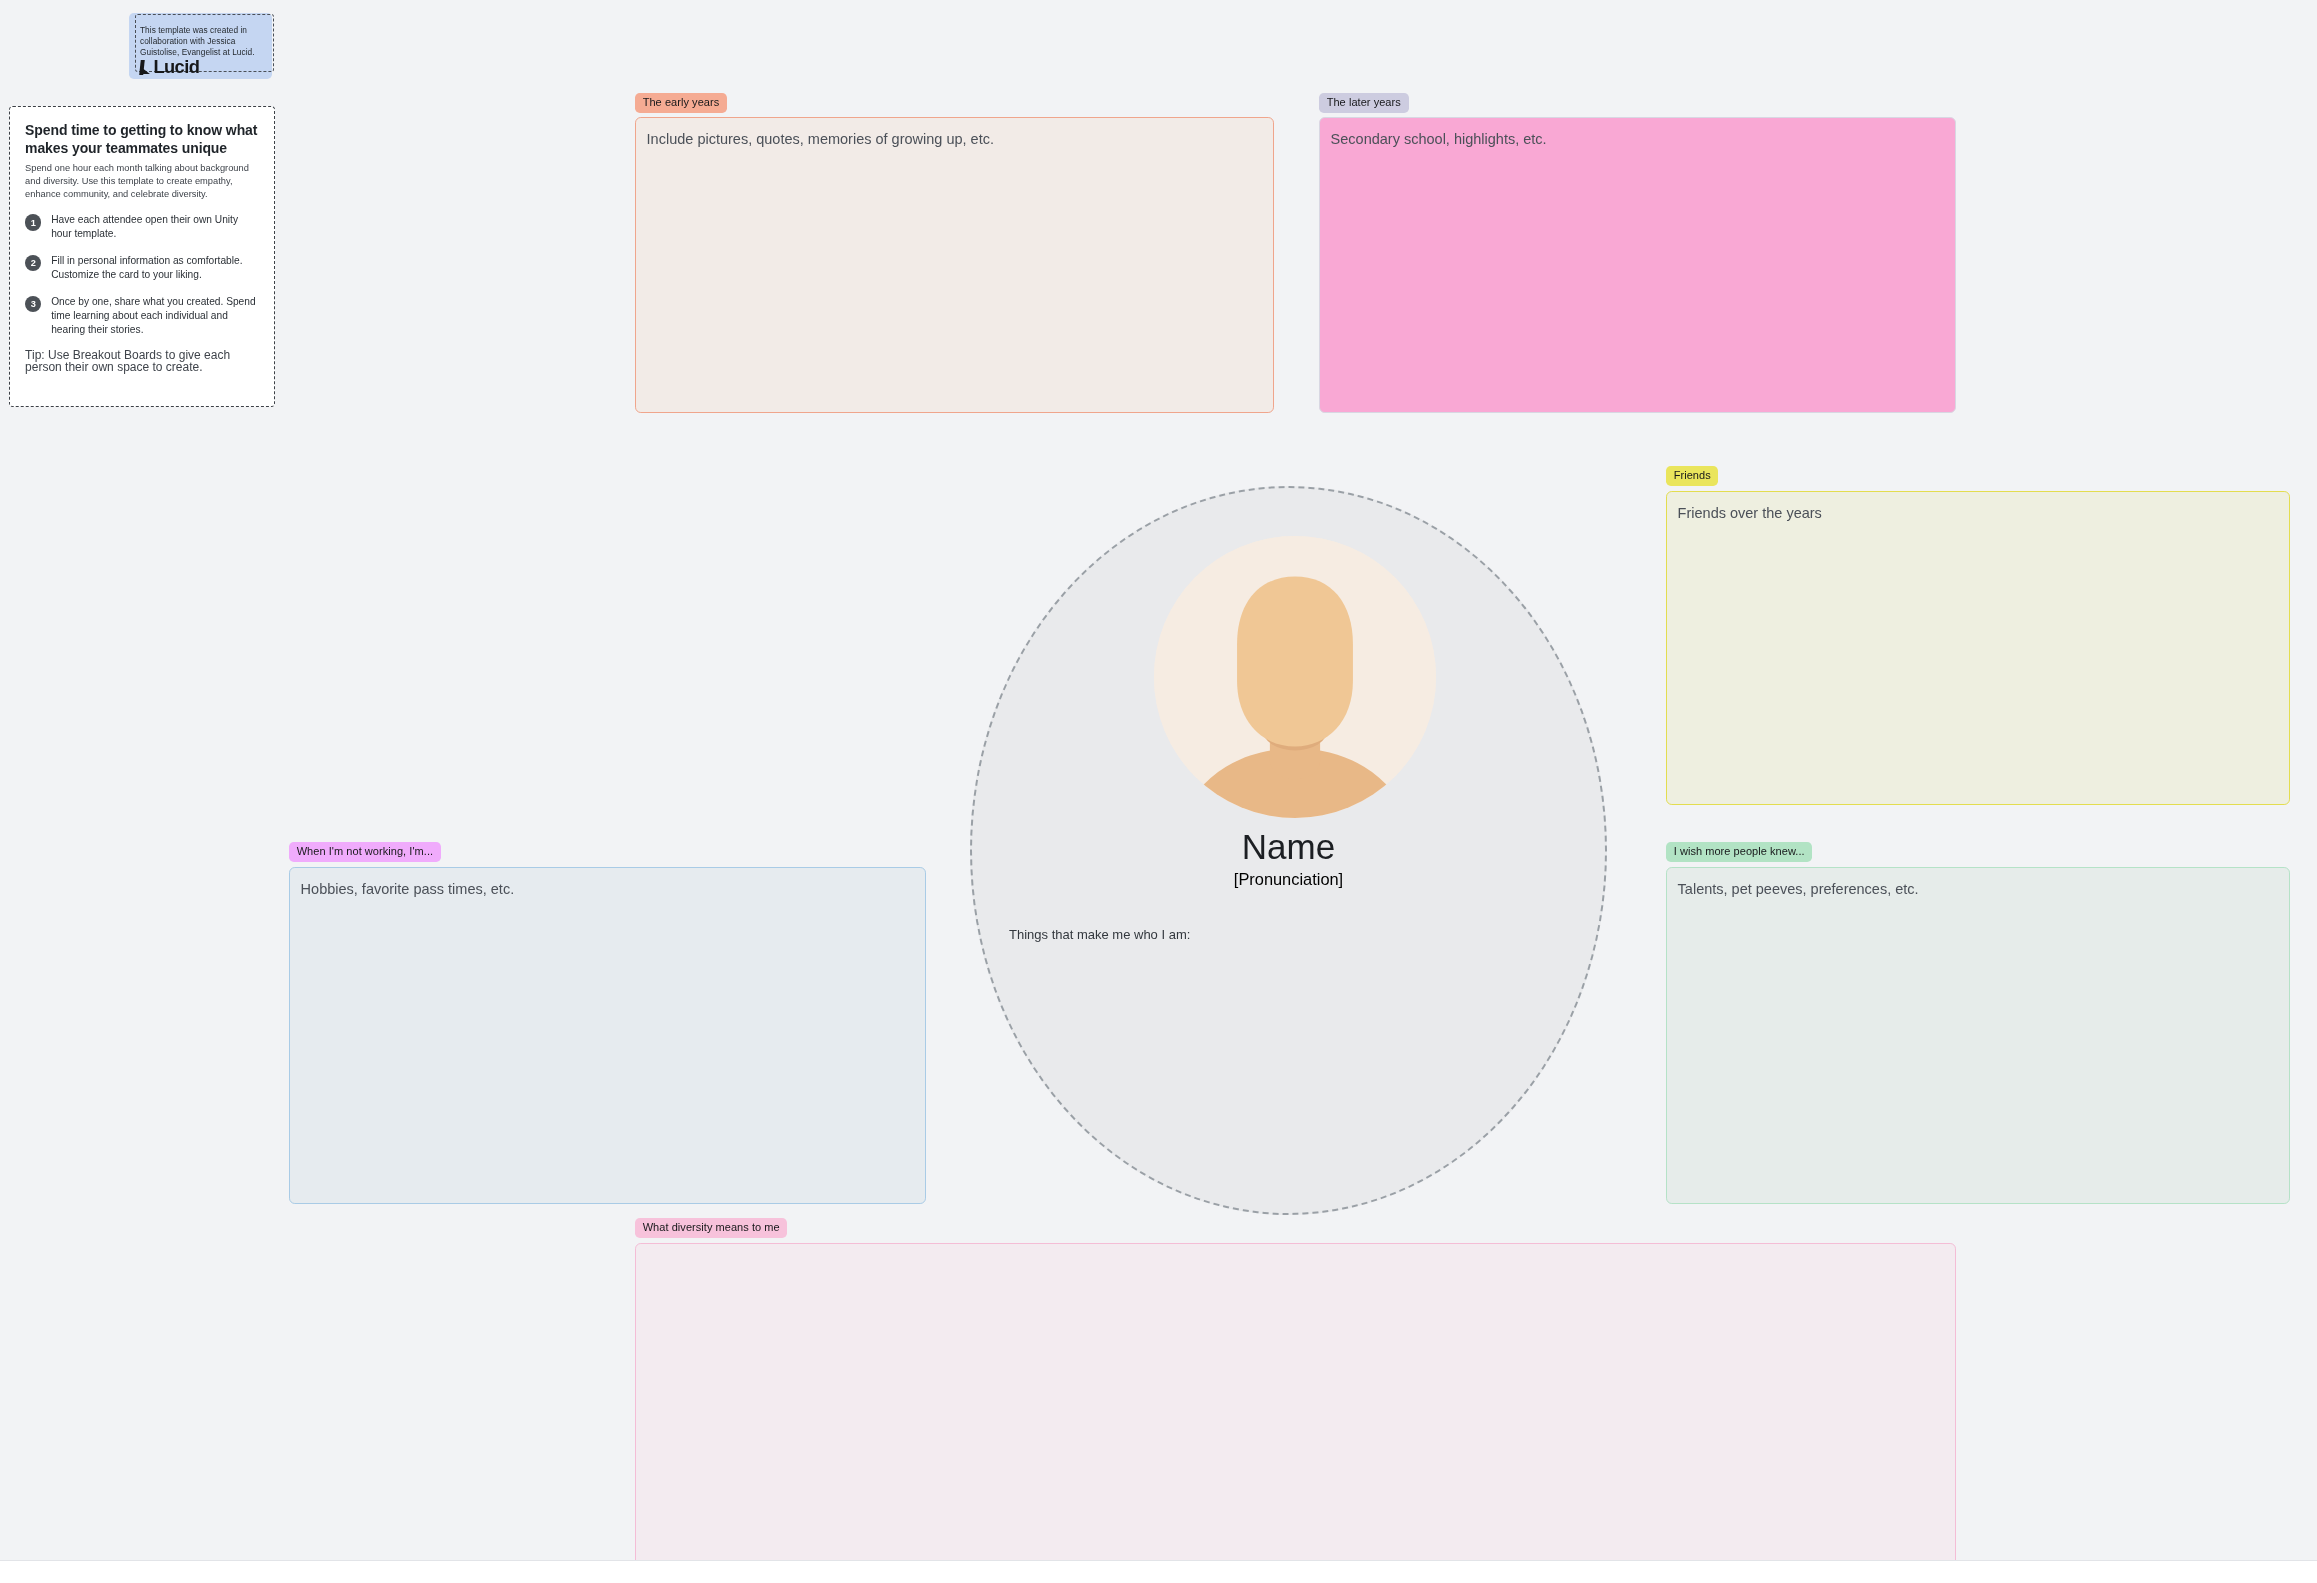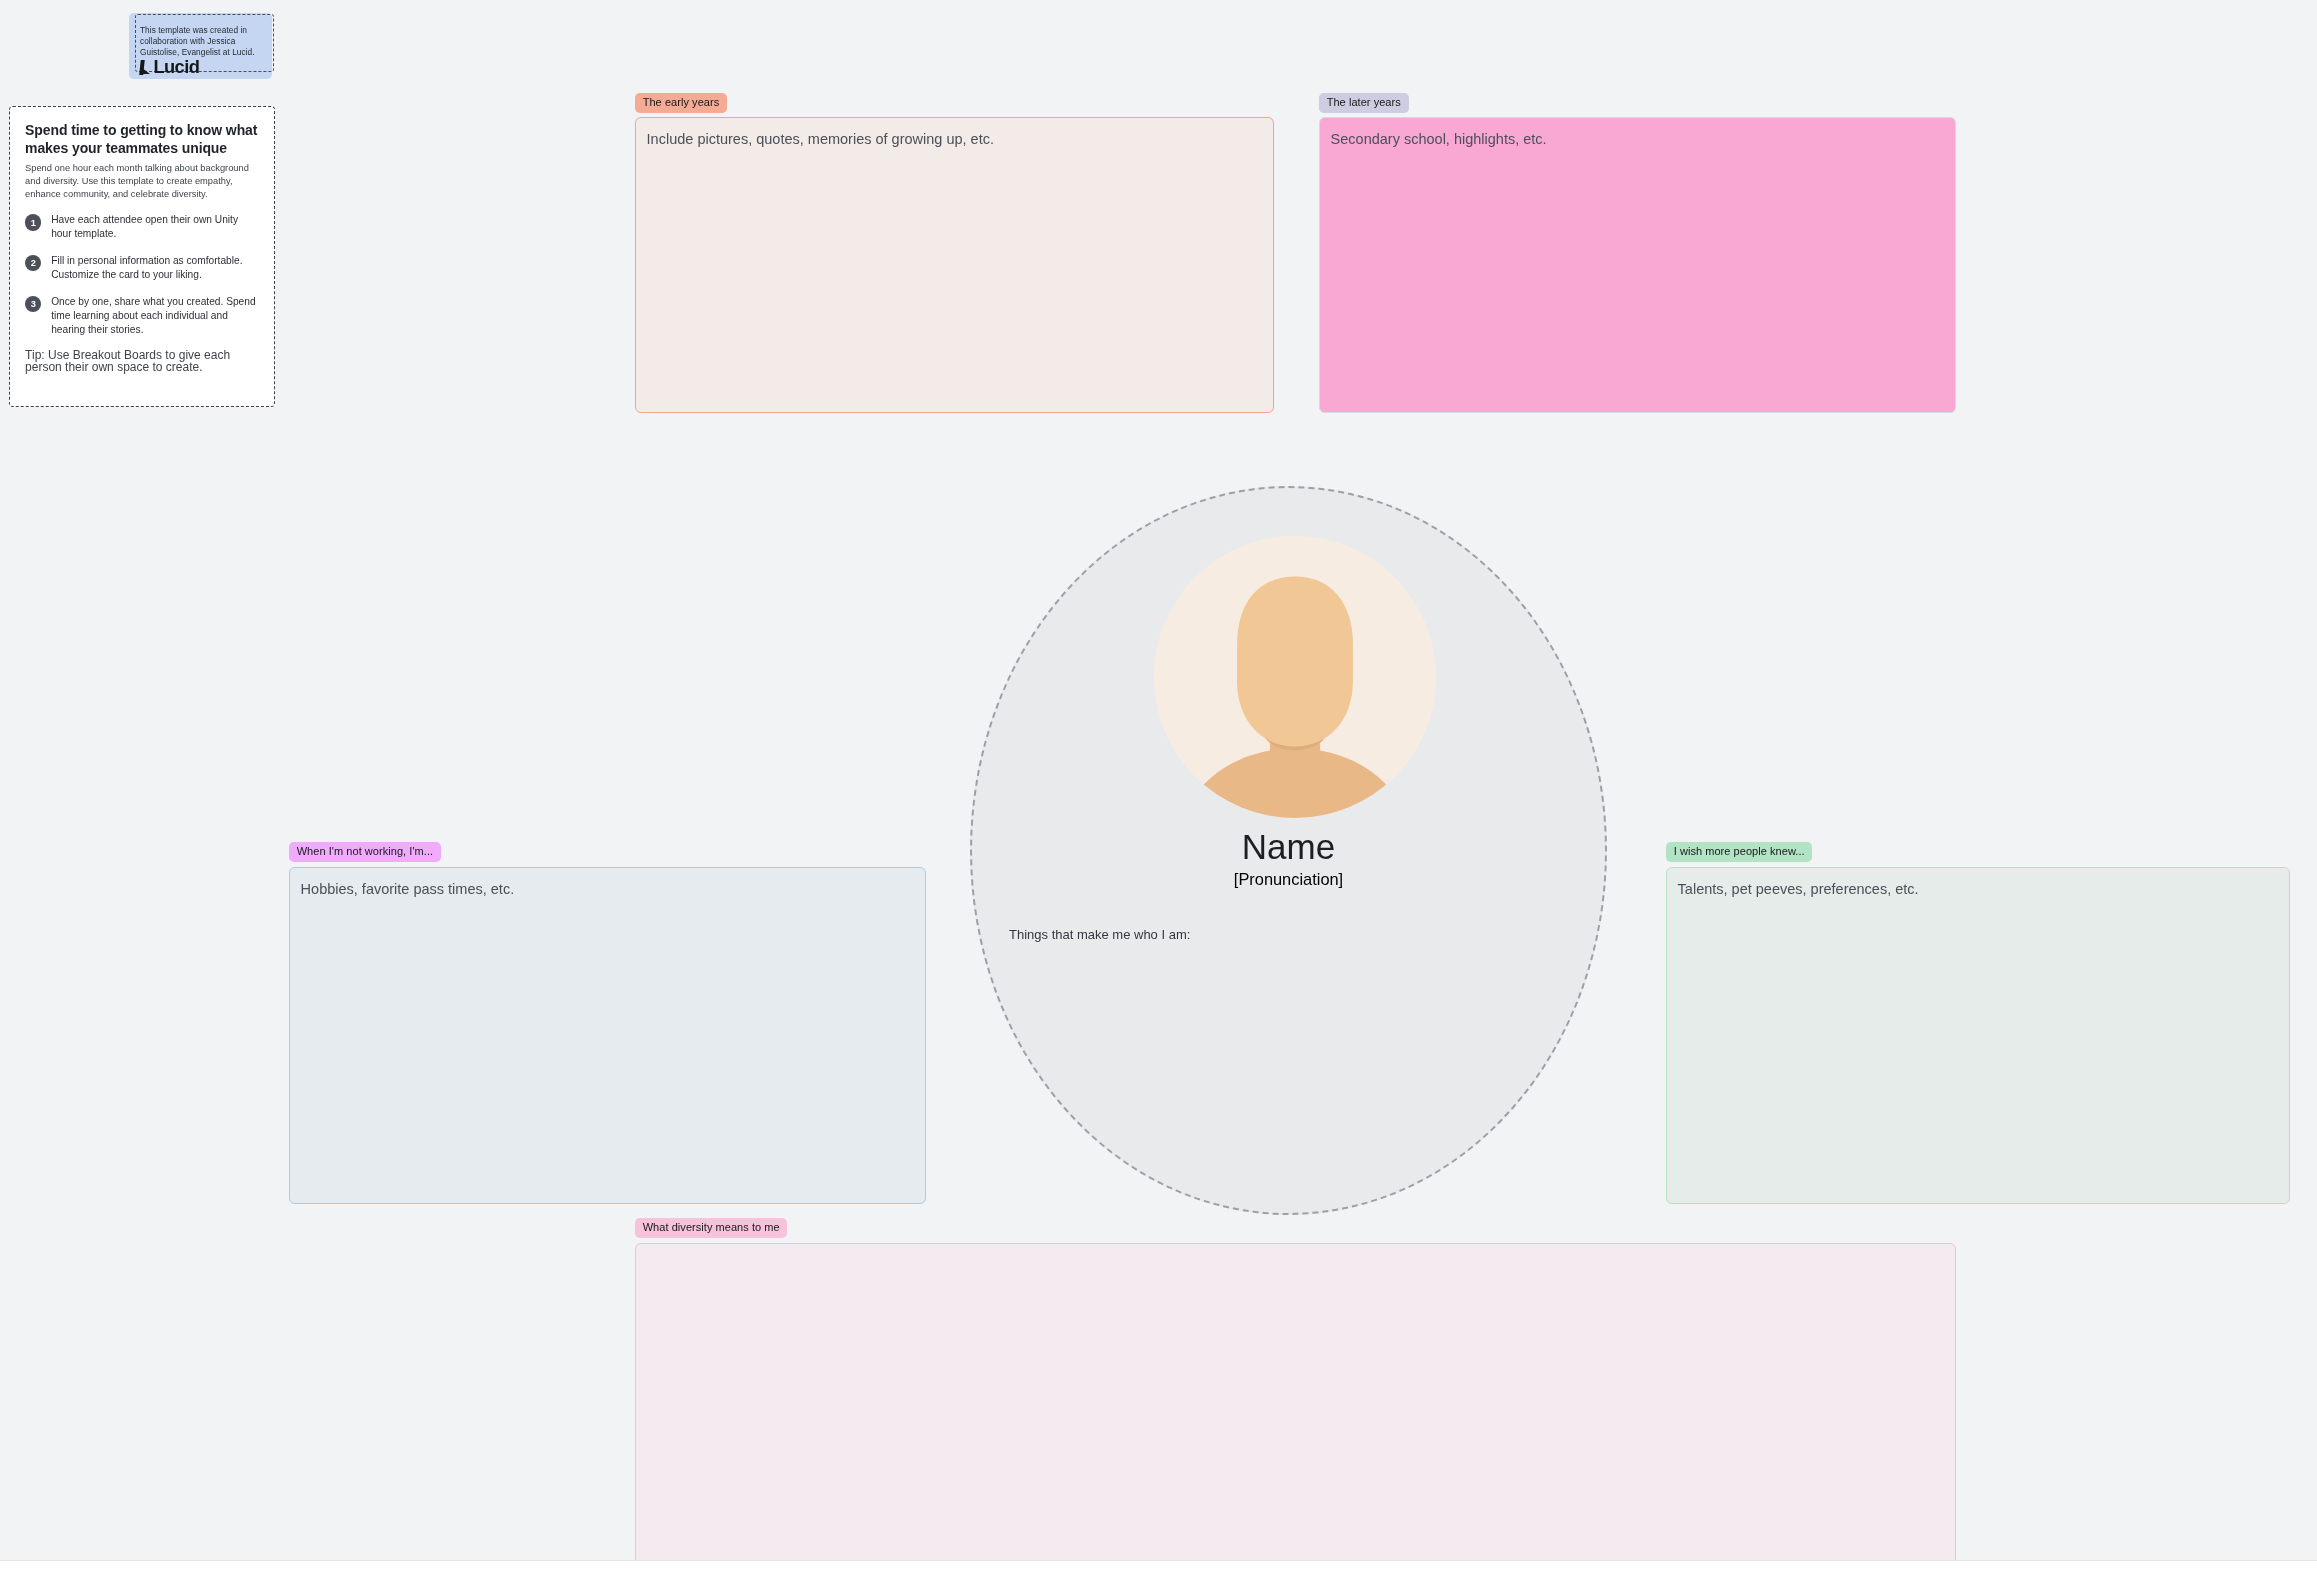--- a/index.html
+++ b/index.html
@@ -283,20 +283,26 @@
   </div>
 
   <div class="section" style="left:1319px; top:93px; width:637px; height:241px;">
     <div class="sec-label" style="background: rgb(205, 204, 224);">The later years</div>
     <div class="sec-box" style="top: 24px; width: 637px; height: 296px; background: #f9a8d4; border: 1.4px solid rgb(216, 215, 226);">
       <div class="sec-placeholder">Secondary school, highlights, etc.</div>
     </div>
   </div>
 
 
+  <div class="section" style="left:1666px; top:466px; width:624px; height:328px;">
+    <div class="sec-label" style="background: rgb(234, 229, 92);">Friends</div>
+    <div class="sec-box" style="top: 25px; width: 624px; height: 314px; background: rgb(238, 239, 224); border: 1.4px solid rgb(227, 221, 79);">
+      <div class="sec-placeholder">Friends over the years</div>
+    </div>
+  </div>
 
   <div class="section" style="left:289px; top:842px; width:637px; height:357px;">
     <div class="sec-label" style="background: #f0abfc;">When I'm not working, I'm...</div>
     <div class="sec-box" style="top: 25px; width: 637px; height: 337px; background: rgb(230, 235, 239); border: 1.4px solid rgb(169, 203, 230);">
       <div class="sec-placeholder">Hobbies, favorite pass times, etc.</div>
     </div>
   </div>
 
   <div class="section" style="left:1666px; top:842px; width:624px; height:357px;">
     <div class="sec-label" style="background: rgb(178, 227, 196);">I wish more people knew...</div>

